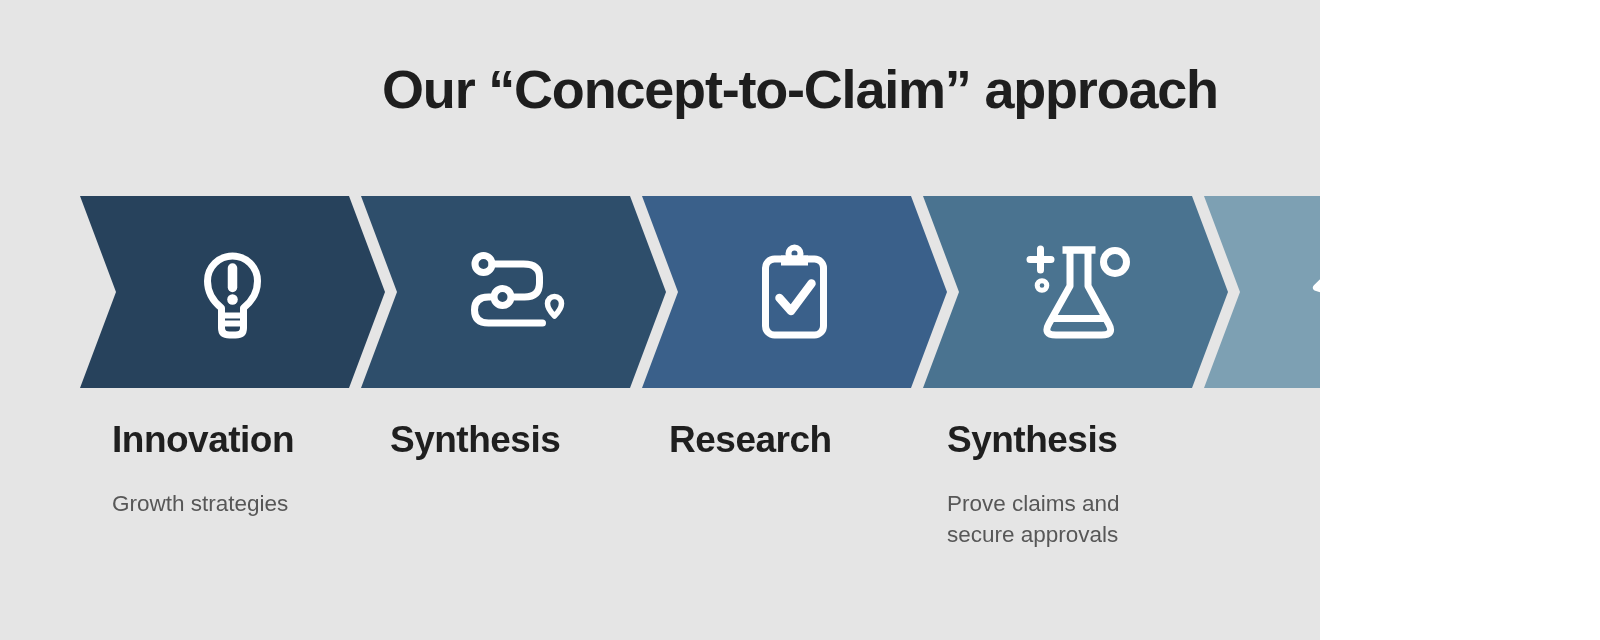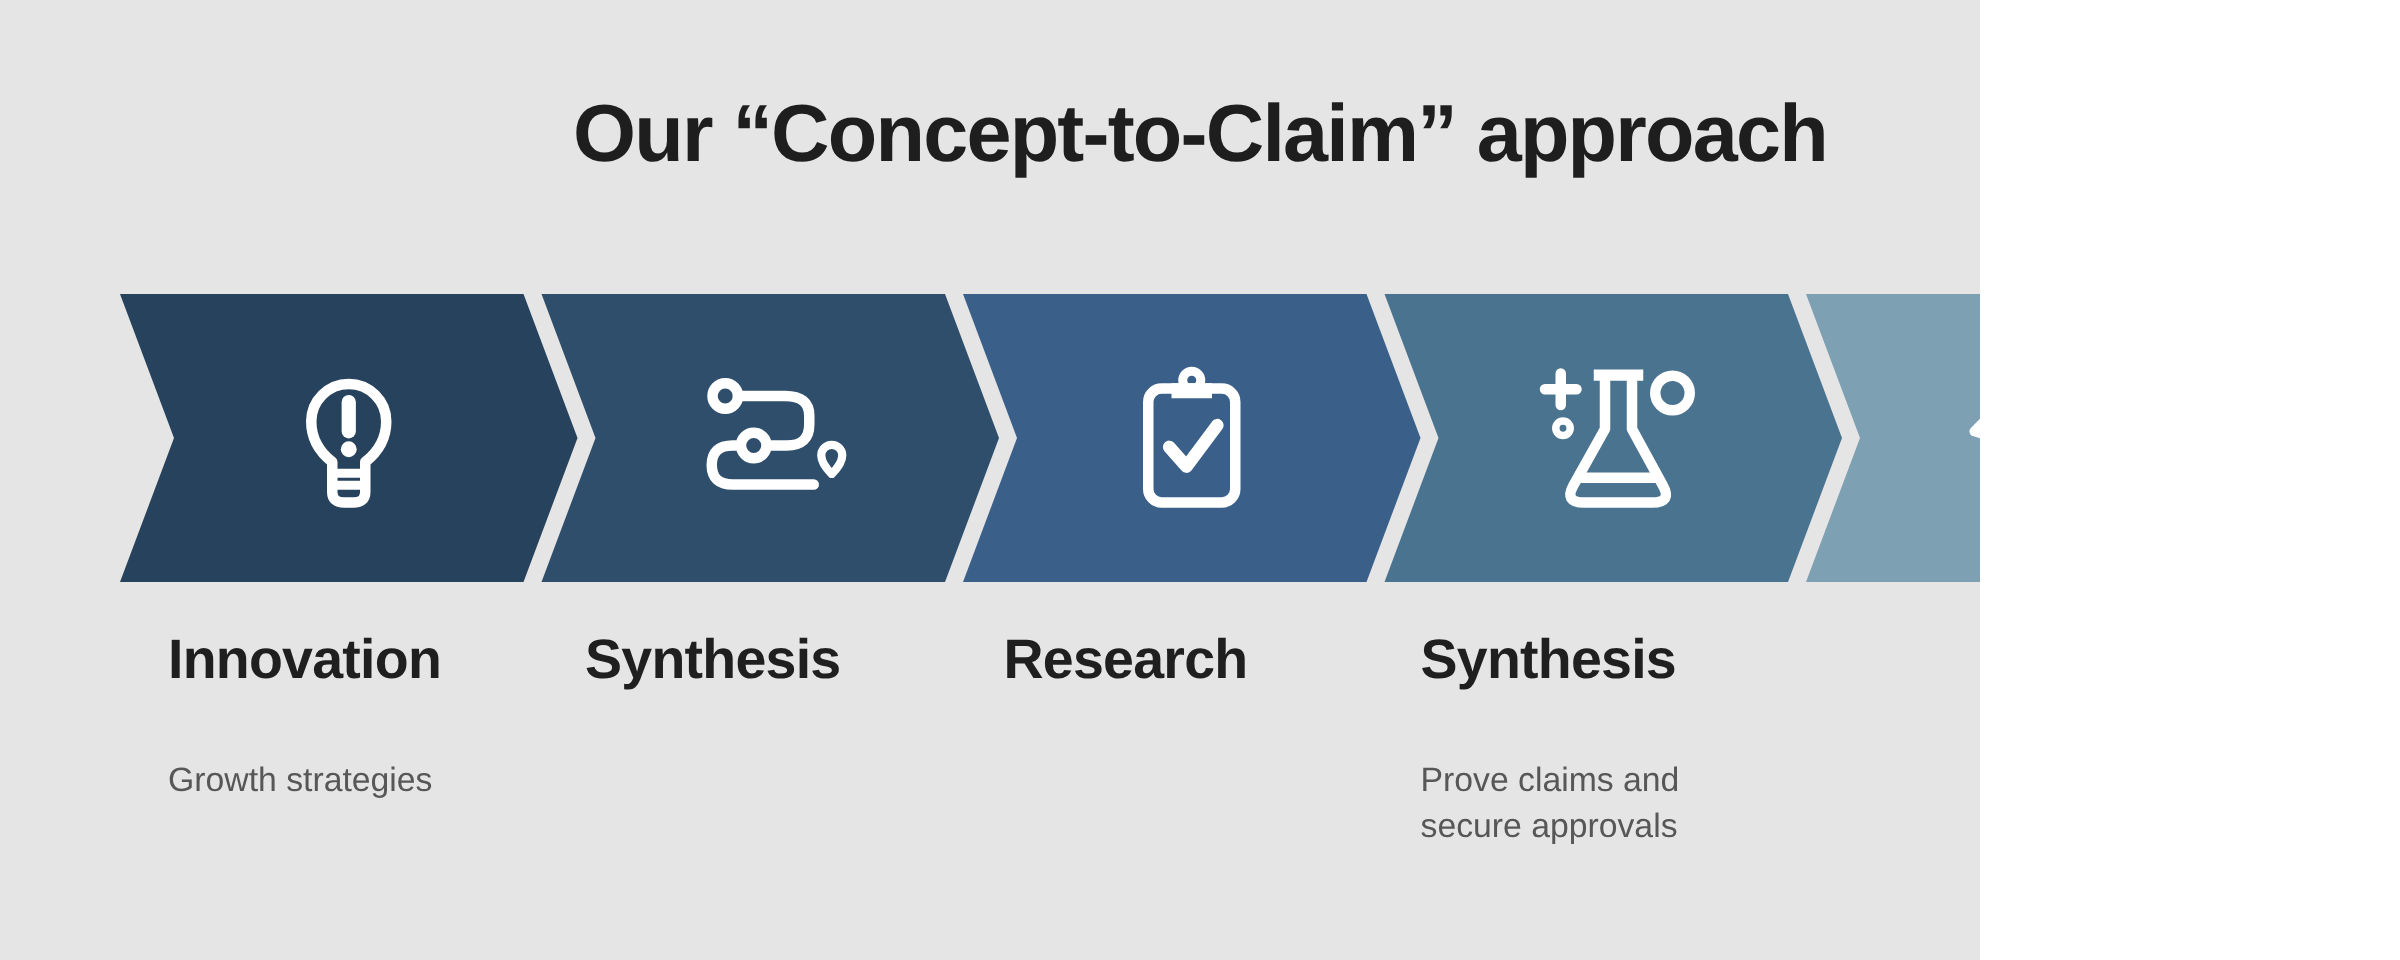--- a/index.html
+++ b/index.html
@@ -6,21 +6,21 @@
   .canvas{position:relative;width:1320px;height:640px;background:#e5e5e5;overflow:hidden;
           font-family:"Liberation Sans","DejaVu Sans",sans-serif;}
   .title{position:absolute;top:58px;left:0;width:1600px;margin:0;text-align:center;
          font-size:54px;font-weight:bold;color:#1e1e1e;letter-spacing:-1.2px;}
   .band{position:absolute;left:80px;top:196px;width:1436px;height:192px;display:block;}
   .icon{stroke:#ffffff;fill:none;}
   .icon-fill{fill:#ffffff;stroke:none;}
   .stage-col{position:absolute;top:420px;width:252px;}
   .c0{left:112px}.c1{left:390px}.c2{left:669px}.c3{left:947px}.c4{left:1225px}
   .stage-label{font-size:37px;font-weight:bold;color:#1f1f1f;letter-spacing:-0.5px;line-height:1.1;}
-  .stage-desc{margin-top:43px;font-size:22.5px;line-height:31px;color:#575757;white-space:pre-line;}
+  .stage-desc{margin-top:27px;font-size:22.5px;line-height:31px;color:#575757;white-space:pre-line;}
 </style>
 </head>
 <body>
 
 <div class="canvas">
 
   <h1 class="title">Our “Concept-to-Claim” approach</h1>
 
   <svg class="band" viewBox="0 0 1436 192" aria-hidden="true">
     <polygon points="0,0 269,0 305,96 269,192 0,192 36,96" fill="#27425c"></polygon>

